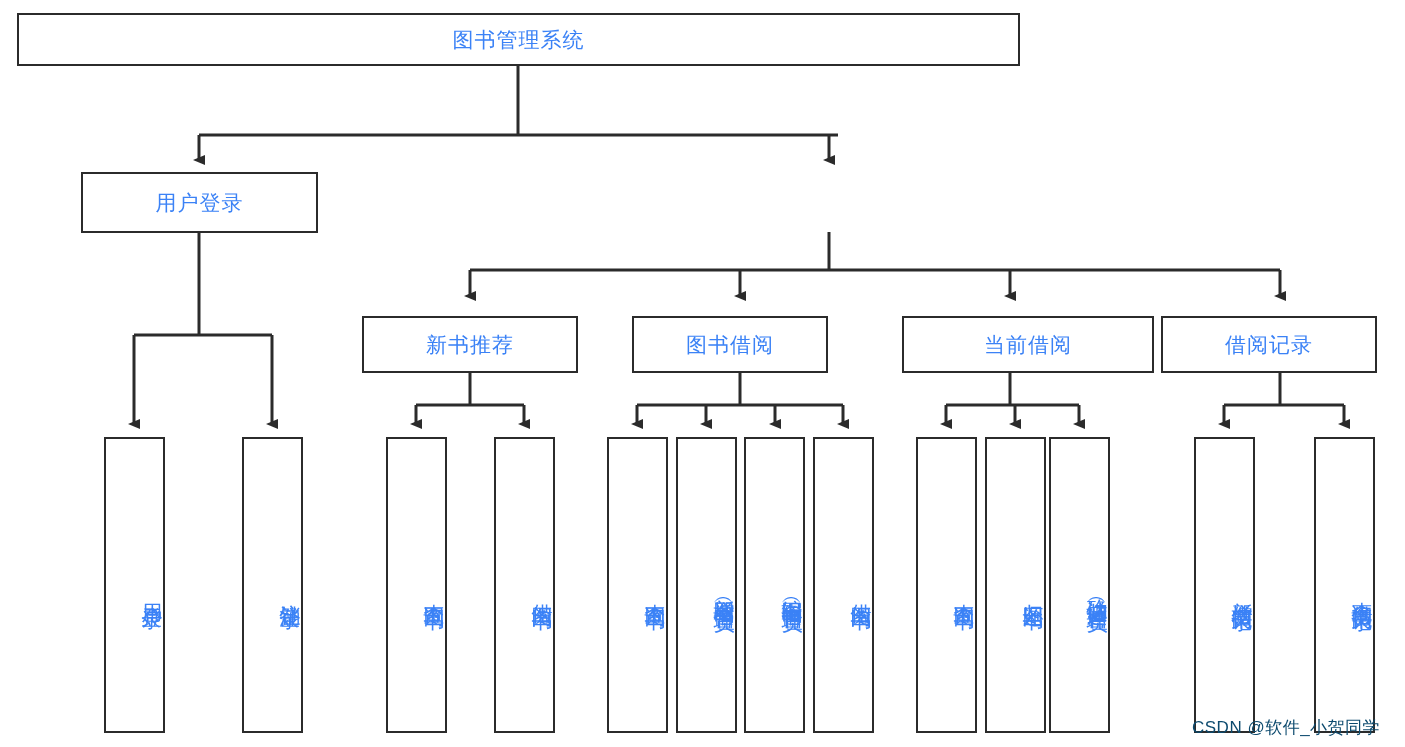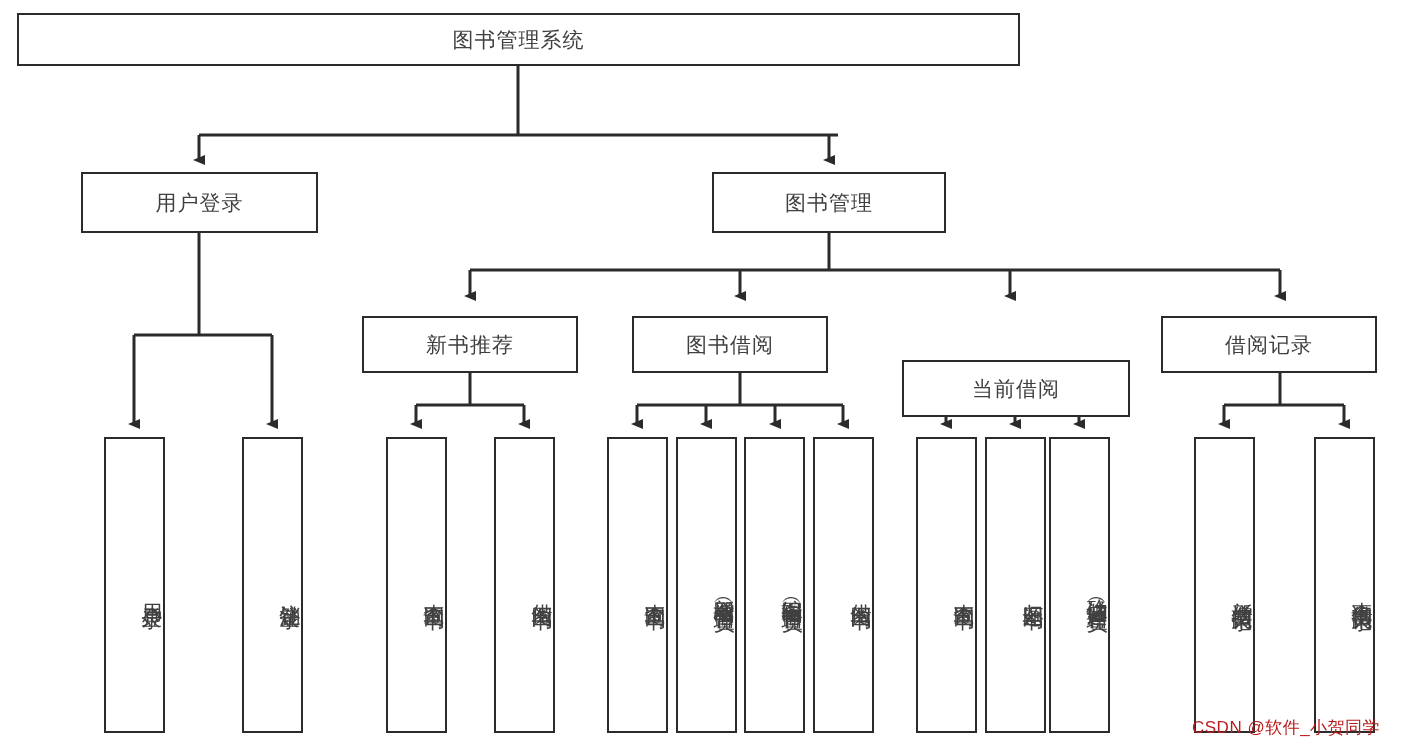--- a/index.html
+++ b/index.html
@@ -27,21 +27,21 @@
   }
   .node {
     position: absolute;
     box-sizing: border-box;
     background: #ffffff;
     border: 2px solid #2b2b2b;
     display: flex;
     align-items: center;
     justify-content: center;
     text-align: center;
-    color: #404040;
+    color: #3b82f6;
   }
   .node.horizontal {
     font-size: 21px;
     letter-spacing: 1px;
   }
   .node.vertical {
     writing-mode: vertical-rl;
     text-orientation: upright;
     font-size: 21px;
     letter-spacing: 2px;
@@ -50,21 +50,21 @@
     padding-top: 12px;
   }
   .node.vertical .vlabel {
     writing-mode: vertical-rl;
     text-orientation: upright;
     line-height: 1.05;
   }
   .watermark {
     position: absolute;
     font-size: 17px;
-    color: #b91c1c;
+    color: #0c4a6e;
     letter-spacing: 0.5px;
     white-space: nowrap;
     text-align: center;
   }
 </style>
 </head>
 <body>
 
 <div id="canvas">
 
@@ -118,31 +118,28 @@
     </g>
   </svg>
 
   <div class="node horizontal" style="left:17px; top:13px; width:1003px; height:53px;">
     <span>图书管理系统</span>
   </div>
 
   <div class="node horizontal" style="left:81px; top:172px; width:237px; height:61px;">
     <span>用户登录</span>
   </div>
-  <div class="node horizontal" style="left:712px; top:172px; width:234px; height:61px;">
-    <span>图书管理</span>
-  </div>
 
   <div class="node horizontal" style="left:362px; top:316px; width:216px; height:57px;text-align:center;">
     <span>新书推荐</span>
   </div>
   <div class="node horizontal" style="left:632px; top:316px; width:196px; height:57px;">
     <span>图书借阅</span>
   </div>
-  <div class="node horizontal" style="left:902px; top:316px; width:228px; height:57px;margin-top:44px;">
+  <div class="node horizontal" style="left:902px; top:316px; width:252px; height:57px;">
     <span>当前借阅</span>
   </div>
   <div class="node horizontal" style="left:1161px; top:316px; width:216px; height:57px;">
     <span>借阅记录</span>
   </div>
 
   <div class="node vertical" style="left:104px; top:437px; width:61px; height:296px;">
     <span class="vlabel">用户登录</span>
   </div>
   <div class="node vertical" style="left:242px; top:437px; width:61px; height:296px;">

